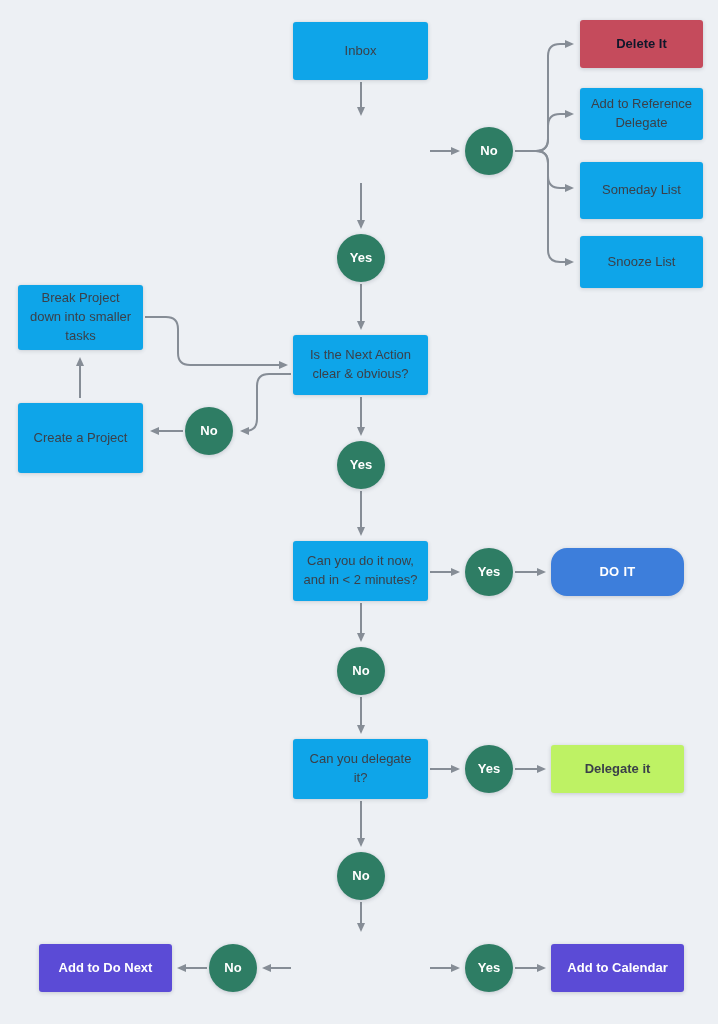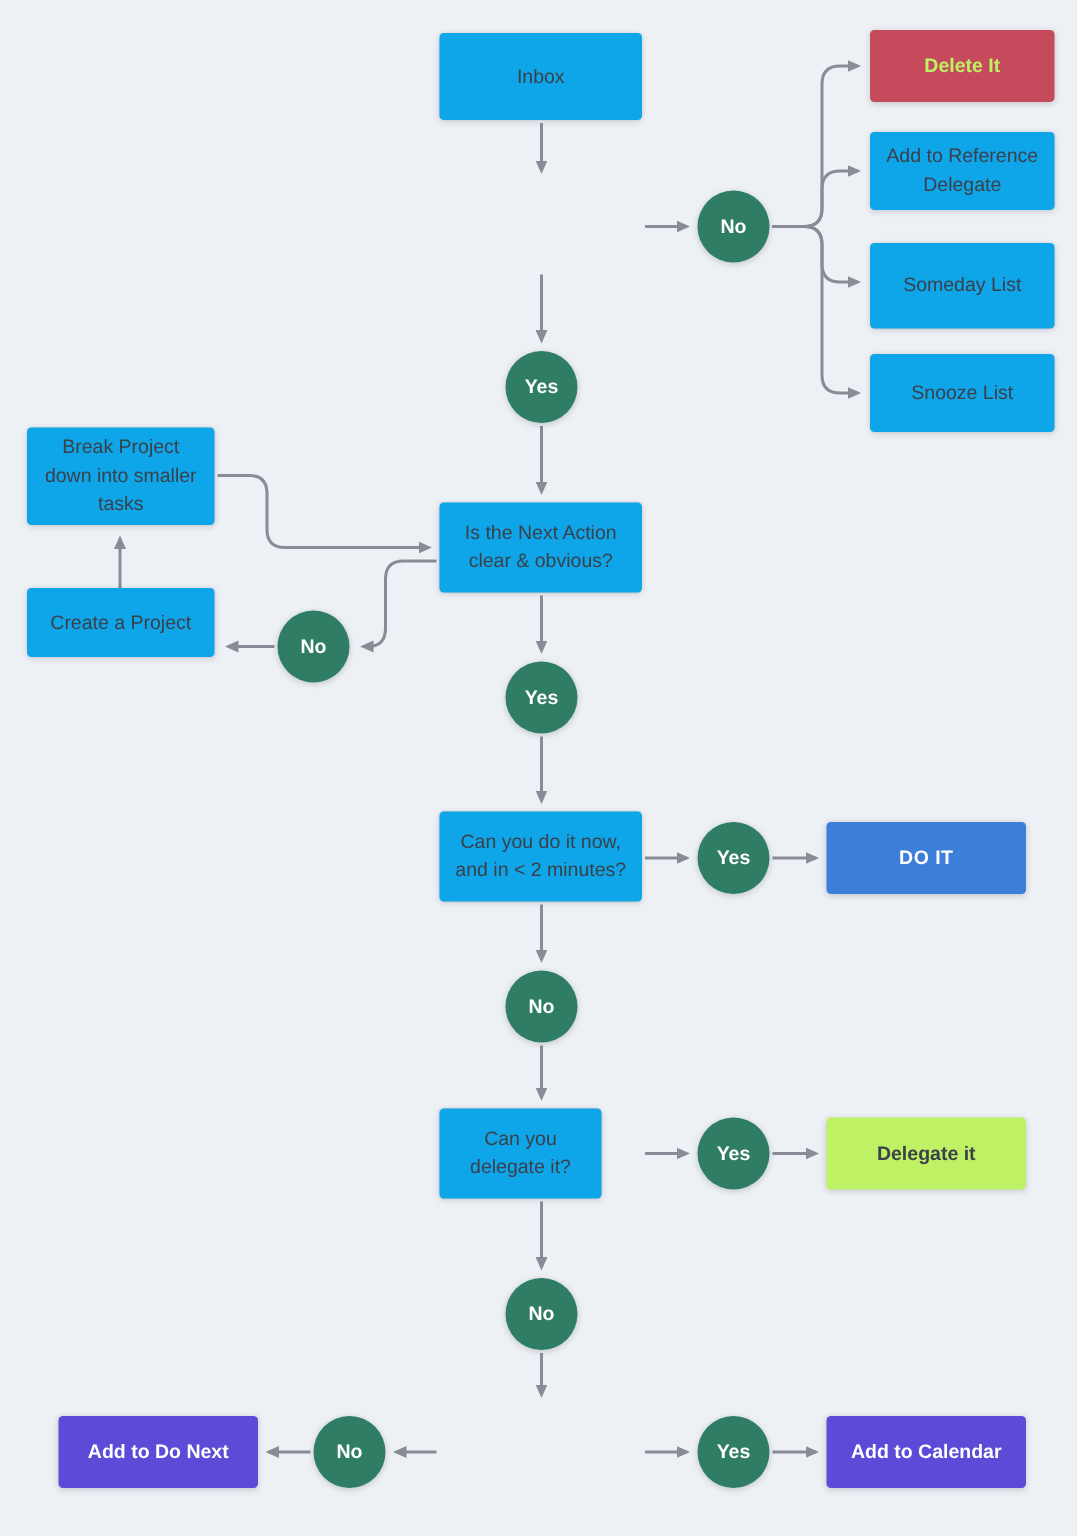--- a/index.html
+++ b/index.html
@@ -41,22 +41,22 @@
     background: #2e7d64;
     color: #ffffff;
     font-weight: 600;
     box-shadow: 0 1px 4px rgba(40,50,70,0.22);
   }
   .pill {
     border-radius: 3px;
     padding: 6px 10px;
     box-shadow: 0 1px 4px rgba(40,50,70,0.2);
   }
-  .pill-red    { background: #c54b5c; color: #bef264; font-weight: 600; }
-  .pill-blue   { background: #3d7edb; color: #ffffff; font-weight: 700; letter-spacing: 0.3px; }
+  .pill-red    { background: #c54b5c; color: #0f172a; font-weight: 600; }
+  .pill-blue   { background: #3d7edb; color: #ffffff; font-weight: 700; letter-spacing: 0.3px; border-radius: 16px; }
   .pill-yellow { background: #bef264; color: #3b4049; font-weight: 700; }
   .pill-purple { background: #5b4bd6; color: #ffffff; font-weight: 700; }
   .bold { font-weight: 700; }
 </style>
 </head>
 <body>
 
 <div class="canvas">
 
   <svg class="connectors" width="718" height="1024" viewBox="0 0 718 1024" fill="none" stroke="#868d96" stroke-width="2">
@@ -99,31 +99,31 @@
 
   <div class="node pill pill-red" style="left:580px;top:20px;width:123px;height:48px">Delete It</div>
   <div class="node card" style="left:580px;top:88px;width:123px;height:52px">Add to Reference Delegate</div>
   <div class="node card" style="left:580px;top:162px;width:123px;height:57px">Someday List</div>
   <div class="node card" style="left:580px;top:236px;width:123px;height:52px">Snooze List</div>
 
   <div class="node circle" style="left:337px;top:234px;width:48px;height:48px">Yes</div>
   <div class="node card" style="left:293px;top:335px;width:135px;height:60px">Is the Next Action clear &amp; obvious?</div>
 
   <div class="node card" style="left:18px;top:285px;width:125px;height:65px">Break Project down into smaller tasks</div>
-  <div class="node card" style="left:18px;top:392px;width:125px;height:46px">Create a Project</div>
+  <div class="node card" style="left:18px;top:403px;width:125px;height:70px">Create a Project</div>
   <div class="node circle" style="left:185px;top:407px;width:48px;height:48px">No</div>
 
   <div class="node circle" style="left:337px;top:441px;width:48px;height:48px">Yes</div>
 
   <div class="node card" style="left:293px;top:541px;width:135px;height:60px">Can you do it now, and in &lt; 2 minutes?</div>
   <div class="node circle" style="left:465px;top:548px;width:48px;height:48px">Yes</div>
   <div class="node pill pill-blue" style="left:551px;top:548px;width:133px;height:48px">DO IT</div>
   <div class="node circle" style="left:337px;top:647px;width:48px;height:48px">No</div>
 
-  <div class="node card" style="left:293px;top:739px;width:108px;height:60px">Can you delegate it?</div>
+  <div class="node card" style="left:293px;top:739px;width:135px;height:60px">Can you delegate it?</div>
   <div class="node circle" style="left:465px;top:745px;width:48px;height:48px">Yes</div>
   <div class="node pill pill-yellow" style="left:551px;top:745px;width:133px;height:48px">Delegate it</div>
   <div class="node circle" style="left:337px;top:852px;width:48px;height:48px">No</div>
 
   <div class="node circle" style="left:465px;top:944px;width:48px;height:48px">Yes</div>
   <div class="node pill pill-purple" style="left:551px;top:944px;width:133px;height:48px">Add to Calendar</div>
   <div class="node circle" style="left:209px;top:944px;width:48px;height:48px">No</div>
   <div class="node pill pill-purple" style="left:39px;top:944px;width:133px;height:48px">Add to Do Next</div>
 
 </div>

